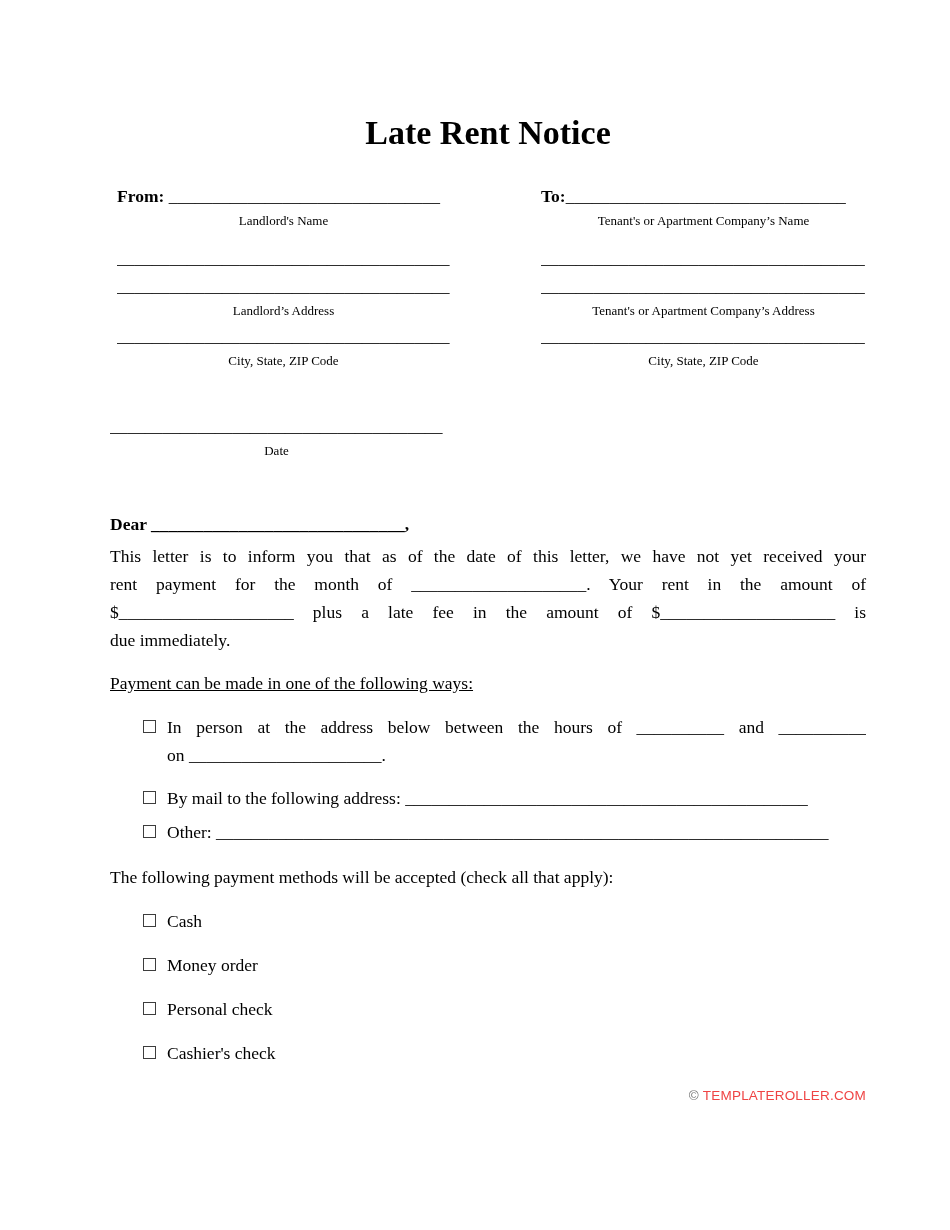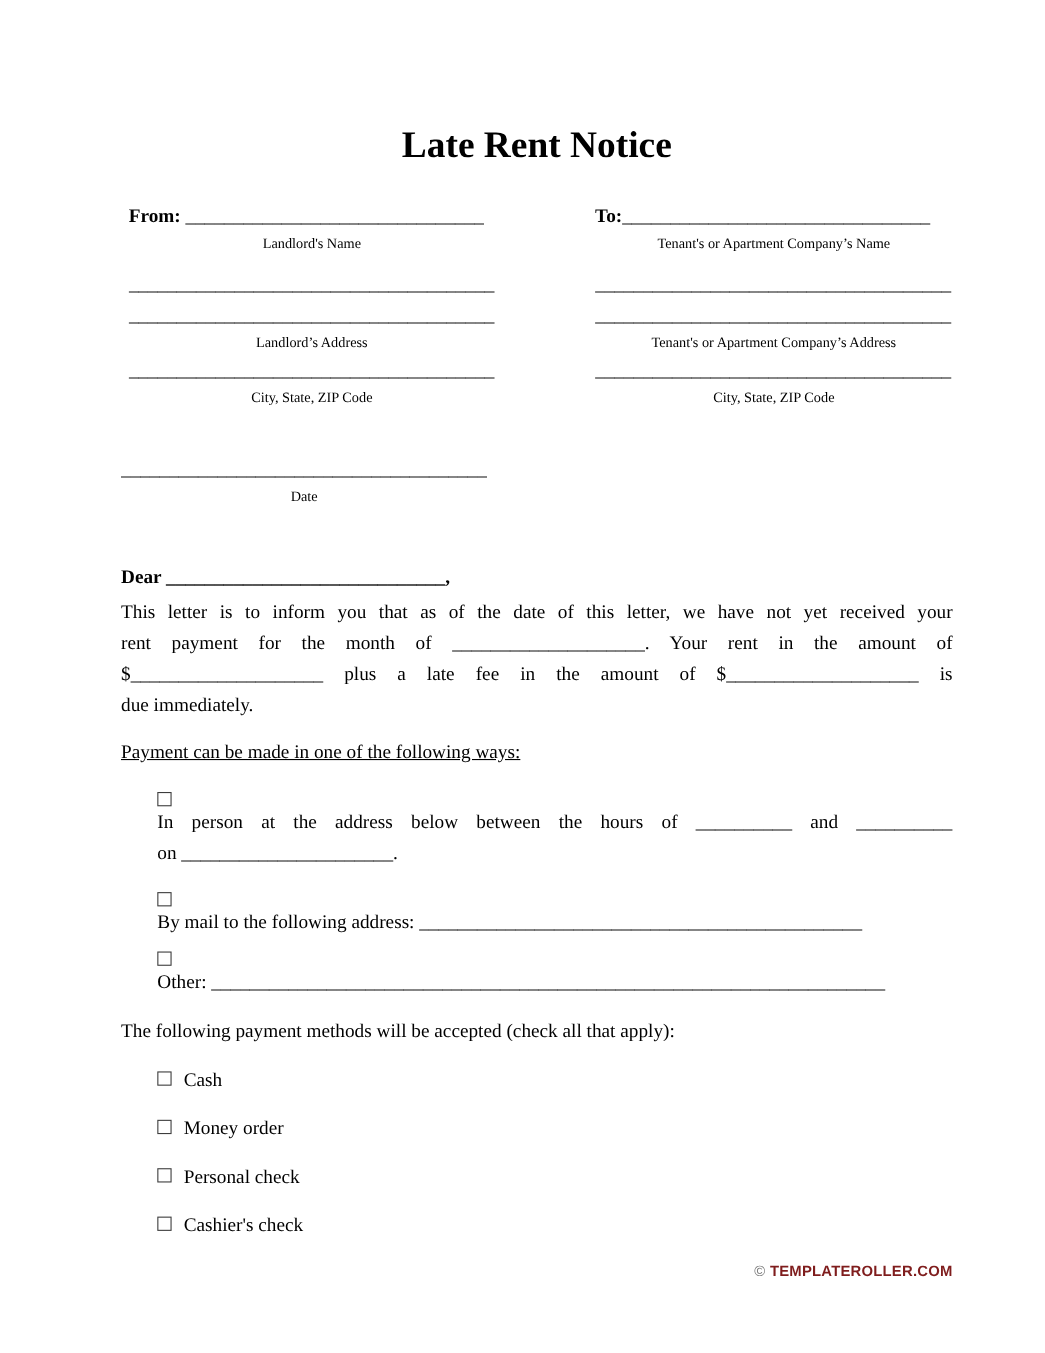--- a/index.html
+++ b/index.html
@@ -27,21 +27,21 @@
   .gap12 { margin-top: 12px; }
 
   .date-block { width: 333px; margin-top: 40px; }
 
   .salutation { margin-top: 48px; font-weight: bold; white-space: nowrap; }
 
   .body-para { margin-top: 4px; }
   .jl { text-align: justify; text-align-last: justify; }
 
   .ways-intro { margin-top: 15px; text-decoration: underline; }
-  .opt { display: flex; margin-left: 33px; margin-top: 16px; flex-direction: column; }
+  .opt { display: flex; margin-left: 33px; margin-top: 16px; }
   .opt-bymail { margin-top: 15px; }
   .opt-other { margin-top: 6px; }
   .cb {
     display: inline-block; flex: none;
     width: 13px; height: 13px;
     border: 1.5px solid #3d3d3d; background: #fff;
     margin-right: 11px; margin-top: 7px;
   }
   .opt-text { flex: 1; min-width: 0; }
   .opt-text > div { white-space: nowrap; overflow: hidden; }
@@ -50,21 +50,21 @@
 
   .methods-intro { margin-top: 17px; }
   .method { display: flex; margin-left: 33px; margin-top: 16px; }
 
   .footer {
     margin-top: 20px; text-align: right;
     font-family: "Liberation Sans", "DejaVu Sans", sans-serif;
     font-size: 13.5px; line-height: 18px; letter-spacing: 0.2px;
   }
   .footer .copy { color: #757575; margin-right: 4px; }
-  .footer .site { color: #7f1d1d; text-decoration: none; font-weight: bold; }
+  .footer .site { color: #ef4444; text-decoration: none; }
 </style>
 </head>
 <body>
 
 <div class="page">
 
   <div class="title">Late Rent Notice</div>
 
   <div class="parties">
     <div class="col-from">

